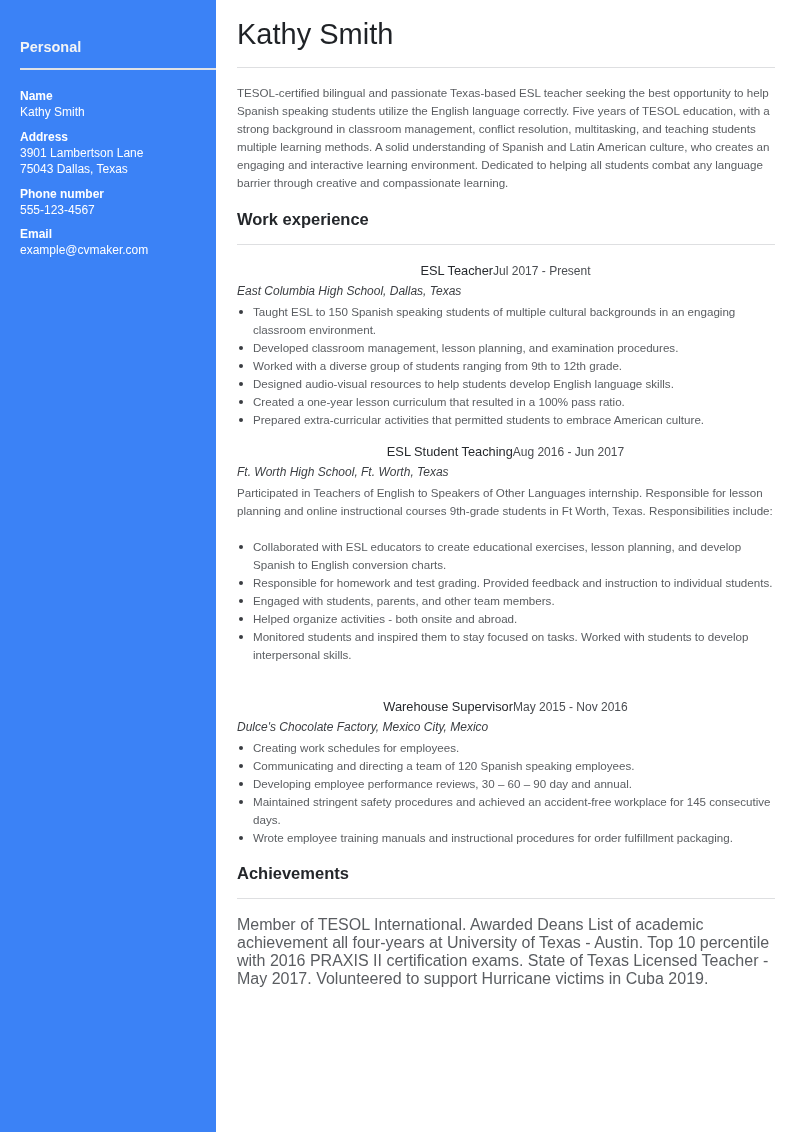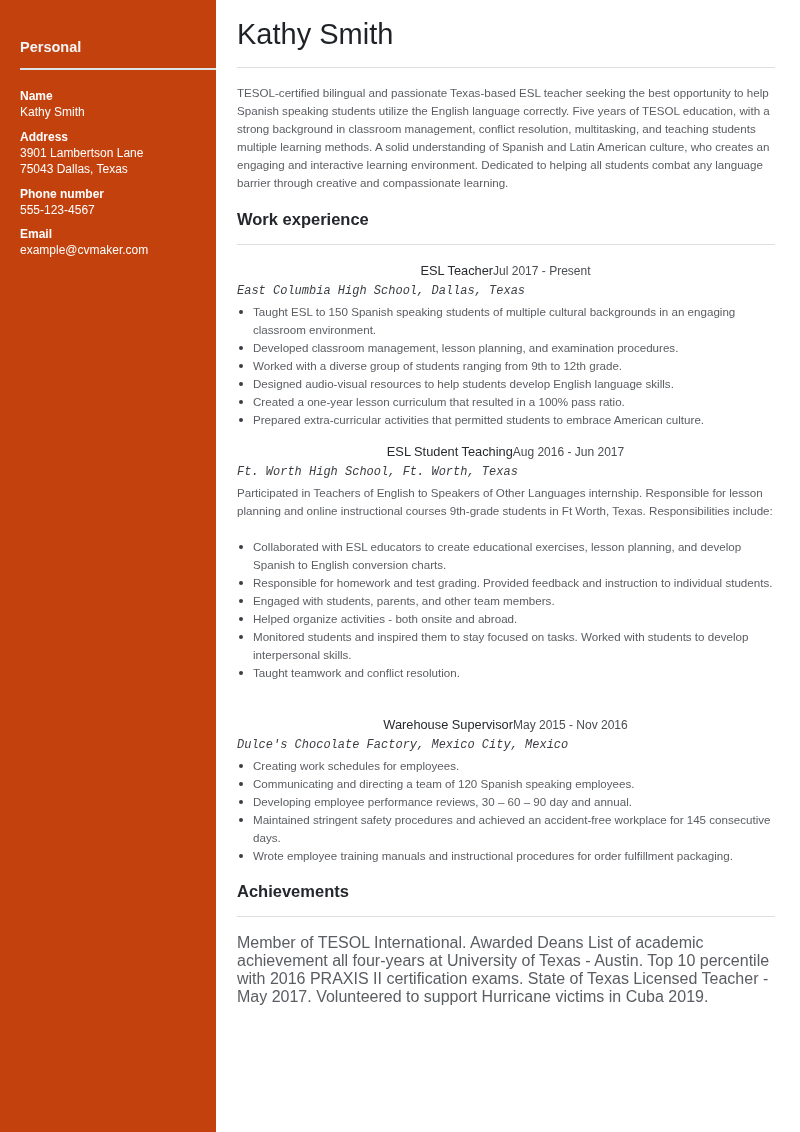--- a/index.html
+++ b/index.html
@@ -1,21 +1,21 @@
 <!DOCTYPE html>
 <html><head>
 <meta charset="utf-8">
 <style>
   * { box-sizing: border-box; margin: 0; padding: 0; }
   html, body { width: 800px; height: 1132px; background: #ffffff; overflow: hidden; }
   body { font-family: "Liberation Sans", "DejaVu Sans", sans-serif; position: relative; }
 
   .sidebar {
     position: absolute; left: 0; top: 0; width: 216px; height: 1132px;
-    background: #c2410c; color: #ffffff; padding: 38px 0 0 20px;
+    background: #3b82f6; color: #ffffff; padding: 38px 0 0 20px;
   }
   .sidebar-title { font-size: 14.5px; font-weight: bold; color: #f3f4f5; line-height: 18px; }
   .sidebar-rule { height: 2px; background: #dfe2e6; margin: 12px 0 18px 0; width: 196px; }
   .field { margin-bottom: 8px; }
   .field-label { font-size: 12px; font-weight: bold; line-height: 16px; color: #ffffff; }
   .field-value { font-size: 12px; line-height: 16.5px; color: #ffffff; }
 
   .main {
     position: absolute; left: 237px; top: 0; width: 540px;
   }
@@ -24,21 +24,21 @@
   .rule.top { margin-top: 15px; margin-bottom: 16px; }
   .summary { font-size: 11.6px; line-height: 18px; color: #5a5d61; width: 540px; }
 
   .section-title { font-size: 16.5px; color: #24272b; line-height: 20px; margin-top: 17px; }
   .section-rule { margin-top: 15px; margin-bottom: 17px; }
 
   .job { margin-bottom: 14px; }
   .job-head { display: flex; justify-content: center; align-items: baseline; width: 537px; }
   .job-title { font-size: 12.8px; color: #26292d; line-height: 17px; }
   .job-date { font-size: 12px; color: #4a4d51; line-height: 17px; }
-  .job-company { font-size: 12px; font-style: italic; color: #3b3e42; line-height: 17px; margin-top: 3px; margin-bottom: 3px; font-family: Liberation Mono, monospace; }
+  .job-company { font-size: 12px; font-style: italic; color: #3b3e42; line-height: 17px; margin-top: 3px; margin-bottom: 3px; }
   .job-desc { font-size: 11.6px; line-height: 18px; color: #5a5d61; margin-bottom: 18px; width: 540px; }
 
   ul.bullets { list-style: none; }
   ul.bullets li {
     position: relative; padding-left: 16px; font-size: 11.6px; line-height: 18px; color: #5a5d61;
     width: 540px;
   }
   ul.bullets li::before {
     content: ""; position: absolute; left: 2px; top: 7px; width: 4px; height: 4px; border-radius: 50%;
     background: #3a3d41;
@@ -102,21 +102,20 @@
         <span class="job-date">Aug 2016 - Jun 2017</span>
       </div>
       <div class="job-company">Ft. Worth High School, Ft. Worth, Texas</div>
       <p class="job-desc">Participated in Teachers of English to Speakers of Other Languages internship. Responsible for lesson planning and online instructional courses 9th-grade students in Ft Worth, Texas. Responsibilities include:</p>
       <ul class="bullets">
         <li>Collaborated with ESL educators to create educational exercises, lesson planning, and develop Spanish to English conversion charts.</li>
         <li>Responsible for homework and test grading. Provided feedback and instruction to individual students.</li>
         <li>Engaged with students, parents, and other team members.</li>
         <li>Helped organize activities - both onsite and abroad.</li>
         <li>Monitored students and inspired them to stay focused on tasks. Worked with students to develop interpersonal skills.</li>
-        <li>Taught teamwork and conflict resolution.</li>
       </ul>
     </div>
 
     <div class="job" style="margin-bottom:16px;">
       <div class="job-head">
         <span class="job-title">Warehouse Supervisor</span>
         <span class="job-date">May 2015 - Nov 2016</span>
       </div>
       <div class="job-company">Dulce's Chocolate Factory, Mexico City, Mexico</div>
       <ul class="bullets">

